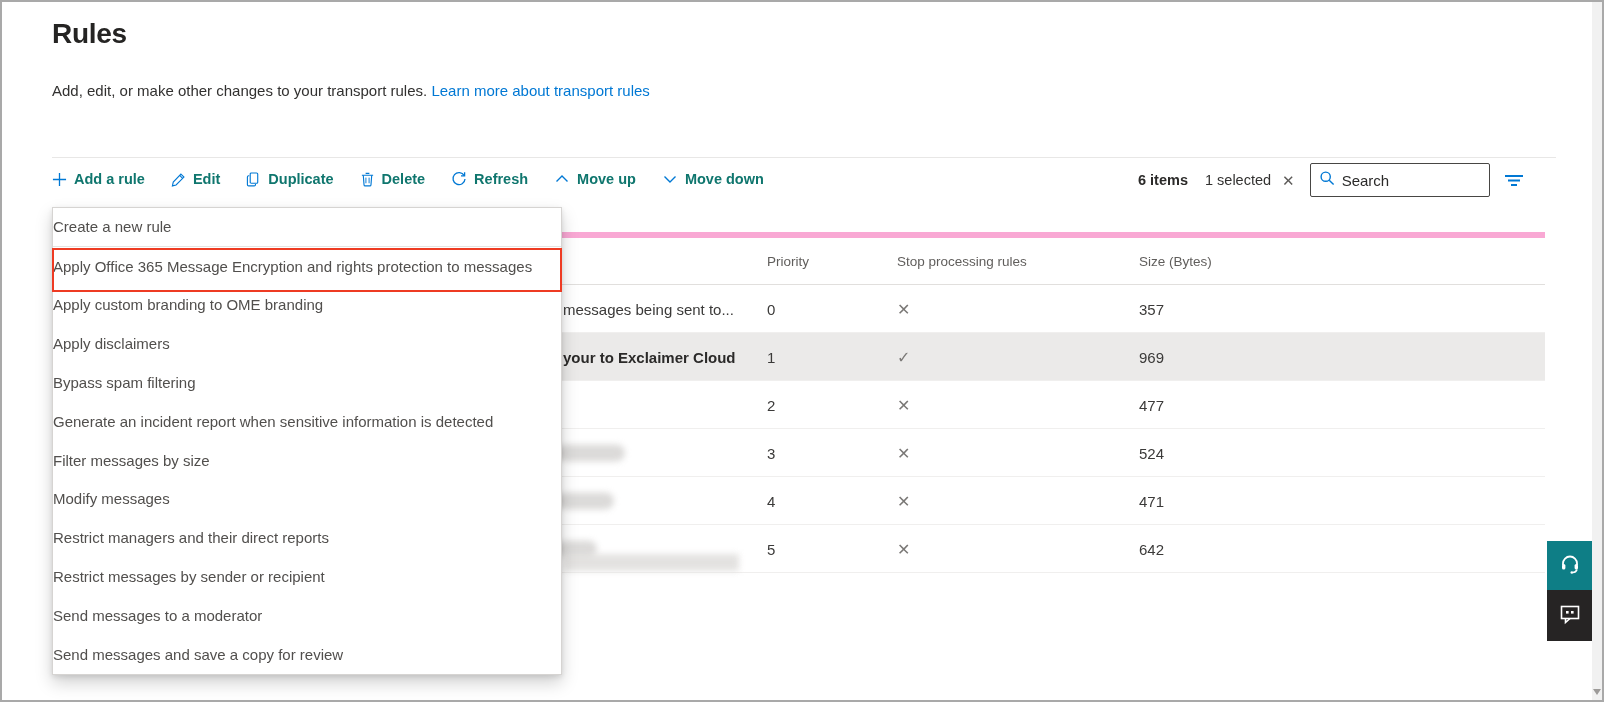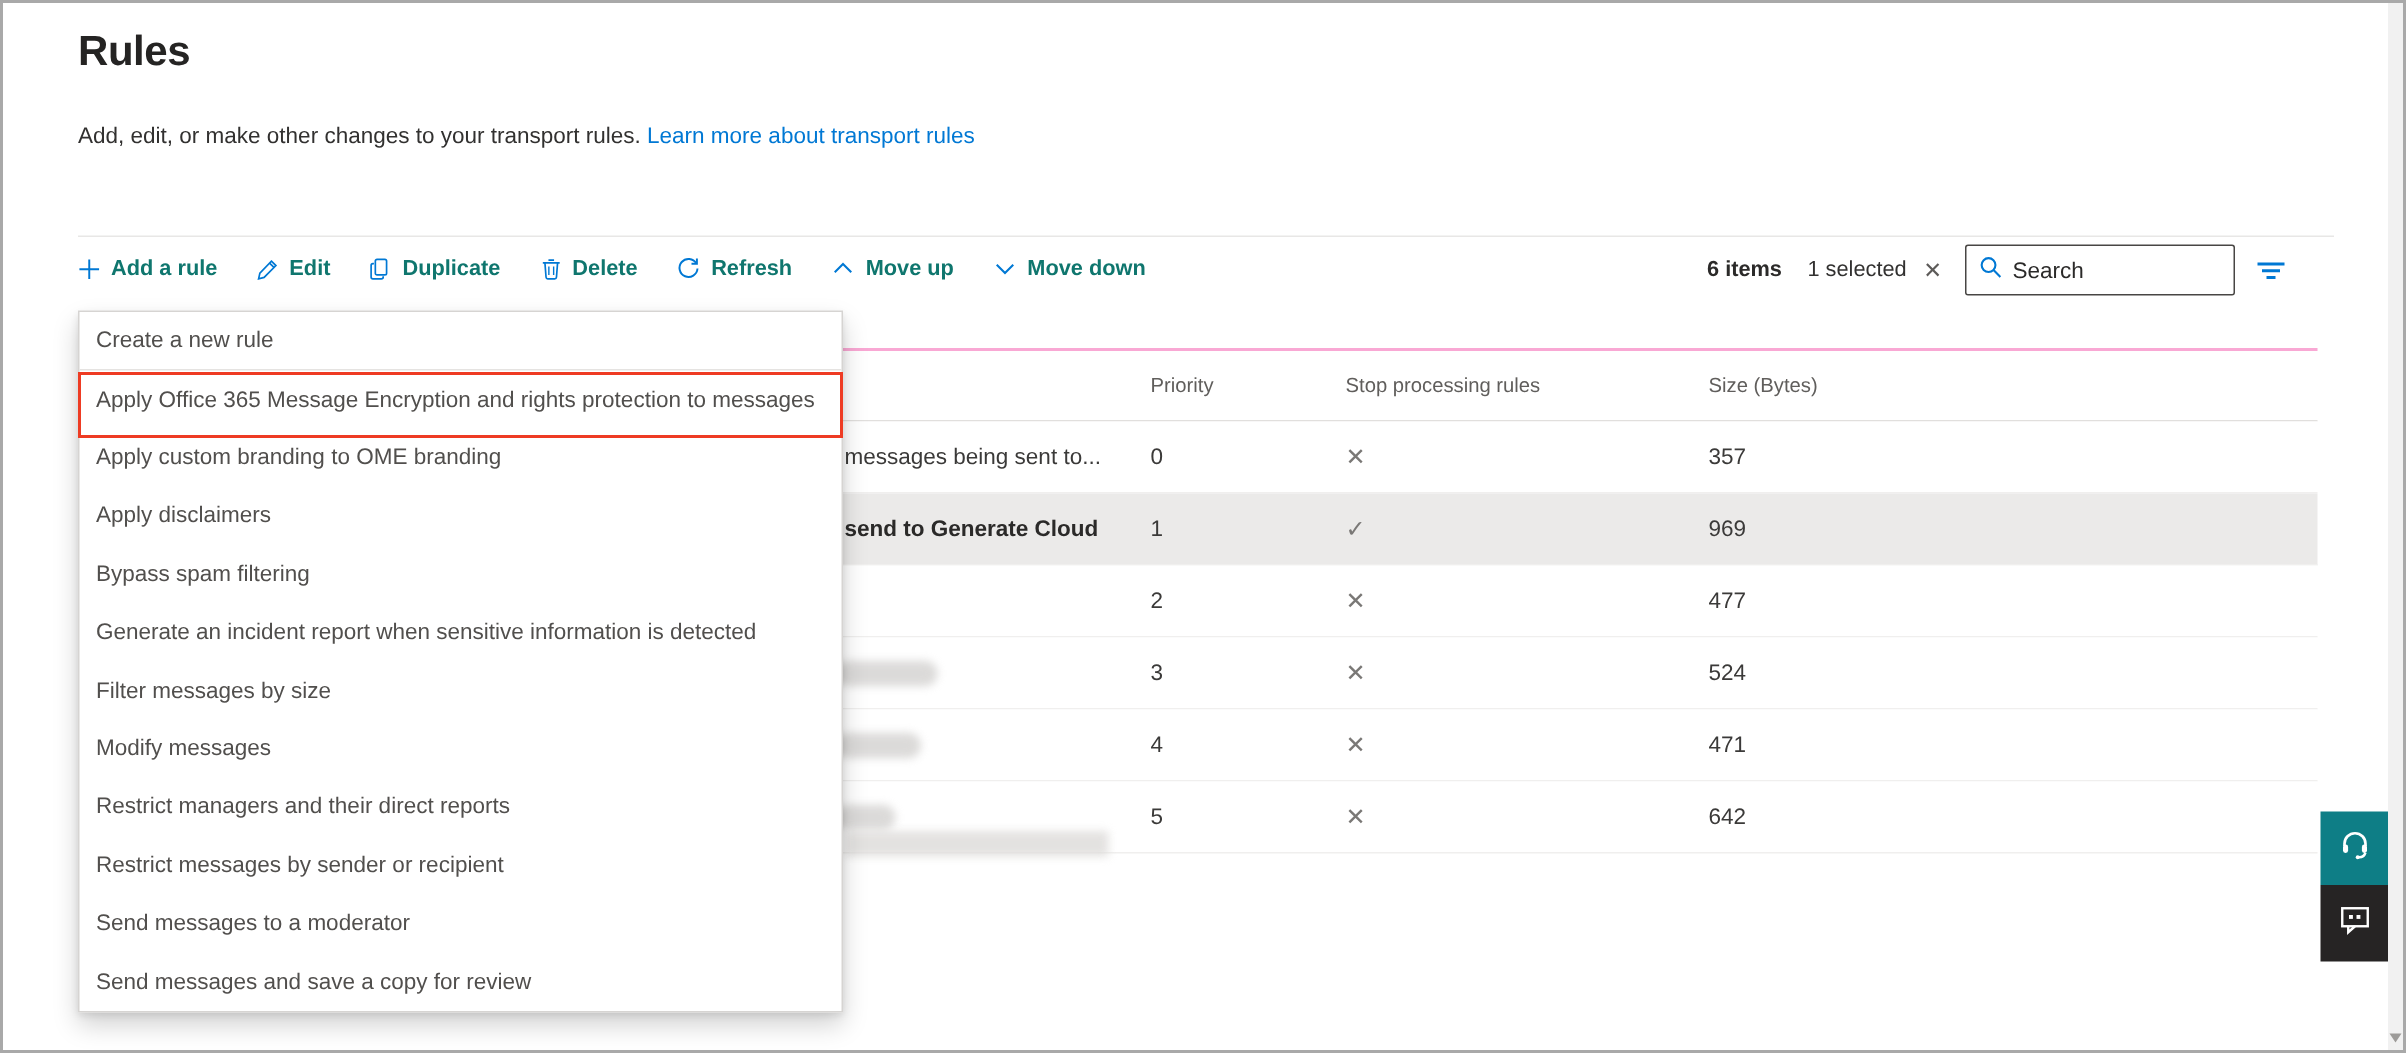--- a/index.html
+++ b/index.html
@@ -55,21 +55,21 @@
   .searchbox input{
     border:none; outline:none; width:120px; font-family:inherit;
     font-size:15px; color:#201f1e; background:transparent;
   }
   .searchbox input::placeholder{ color:#2b2a29; opacity:1; }
   .filter-btn{ margin-left:14px; cursor:pointer; display:flex; align-items:center; }
 
   
   .rules-table{
     position:absolute; left:50px; top:230px; width:1493px;
-    border-top:2px solid #f9a8d4;
+    border-top:6px solid #f9a8d4;
     text-decoration:underline;
   }
   .t-head{ position:relative; height:47px; border-bottom:1px solid #e1dfdd; }
   .t-head .cell{ font-size:13.5px; color:#605e5c; font-weight:400; }
   .t-row{ position:relative; height:48px; border-bottom:1px solid #f0efee; background:#fff; }
   .t-row.sel{ background:#ebeae9; }
   .cell{
     position:absolute; top:50%; transform:translateY(-50%);
     font-size:15px; color:#3b3a39; white-space:nowrap;
   }
@@ -93,21 +93,21 @@
   }
 
   
   .menu{
     position:absolute; left:50px; top:205px; width:510px;
     background:#fff; border:1px solid #d6d4d2;
     box-shadow:0 8px 16px rgba(0,0,0,.18), 0 2px 5px rgba(0,0,0,.10);
     z-index:5;
   }
   .menu-item{
-    height:38.8px; display:flex; align-items:center; padding-left:11px;
+    height:38.8px; display:flex; align-items:center; 
     font-size:15px; color:#514f4d; cursor:pointer; white-space:nowrap;
   }
   .menu-item.first{ border-bottom:1px solid #e5e3e1; }
   .menu-hilite{
     position:absolute; left:-1px; top:40px; width:510px; height:44px;
     border:2.5px solid #ee3b23; pointer-events:none; z-index:6;
   }
 
   
   .side-btn{
@@ -234,21 +234,21 @@
     </div>
 
     <div class="t-row">
       <span class="cell c-name">messages being sent to...</span>
       <span class="cell c-pri">0</span>
       <span class="cell c-stop">✕</span>
       <span class="cell c-size">357</span>
     </div>
 
     <div class="t-row sel">
-      <span class="cell c-name">send to Generate Cloud</span>
+      <span class="cell c-name">your to Exclaimer Cloud</span>
       <span class="cell c-pri">1</span>
       <span class="cell c-stop">✓</span>
       <span class="cell c-size">969</span>
     </div>
 
     <div class="t-row">
       <span class="cell c-pri">2</span>
       <span class="cell c-stop">✕</span>
       <span class="cell c-size">477</span>
     </div>

